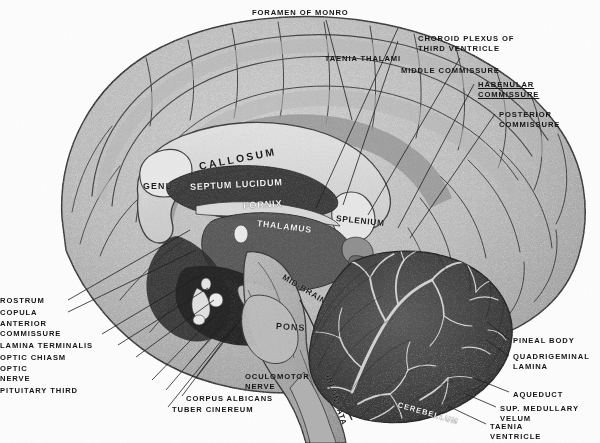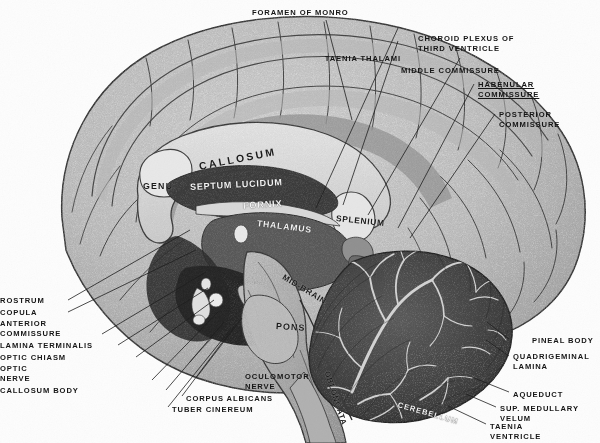--- a/index.html
+++ b/index.html
@@ -354,33 +354,33 @@
         <div>LAMINA TERMINALIS</div>
       </div>
       <div class="lbl right" style="top: 353px; left: 0px; width: 12px; padding-right: 0px;">
         <div>OPTIC CHIASM</div>
       </div>
       <div class="lbl right" style="top: 364px; left: 0px; width: 12px; padding-right: 0px;">
         <div>OPTIC</div>
         <div>NERVE</div>
       </div>
       <div class="lbl right" style="top: 386px; left: 0px; width: 12px; padding-right: 0px;">
-        <div>CALLOSUM BODY</div>
+        <div>PITUITARY THIRD</div>
       </div>
       <div class="lbl left" style="top: 372px; left: 200px; margin-left: 45px;">
         <div>OCULOMOTOR</div>
         <div>NERVE</div>
       </div>
       <div class="lbl left" style="top: 394px; left: 186px;">
         <div>CORPUS ALBICANS</div>
       </div>
       <div class="lbl left" style="top: 405px; left: 172px;">
         <div>TUBER CINEREUM</div>
       </div>
-      <div class="lbl left" style="top: 336px; left: 532px;">
+      <div class="lbl left" style="top: 336px; left: 513px;">
         <div>PINEAL BODY</div>
       </div>
       <div class="lbl left" style="top: 352px; left: 513px;">
         <div>QUADRIGEMINAL</div>
         <div>LAMINA</div>
       </div>
       <div class="lbl left" style="top: 390px; left: 513px;">
         <div>AQUEDUCT</div>
       </div>
       <div class="lbl left" style="top: 404px; left: 500px;">

